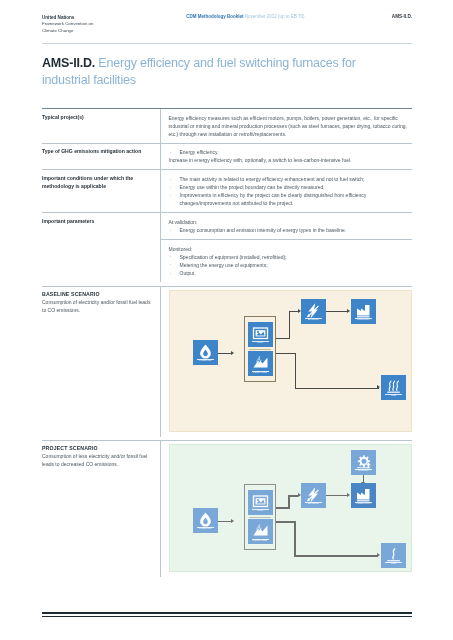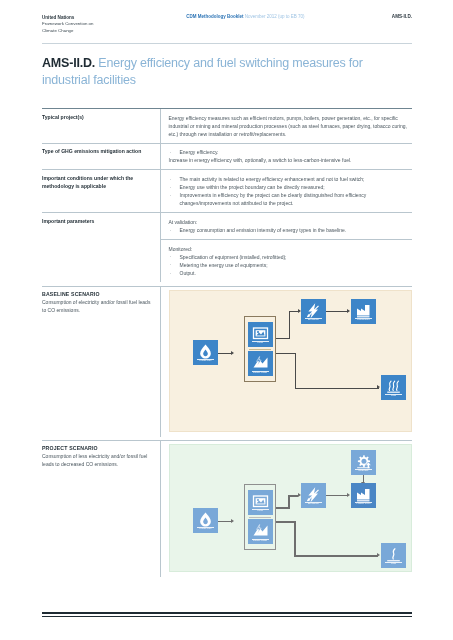--- a/index.html
+++ b/index.html
@@ -152,21 +152,21 @@
       <b>CDM Methodology Booklet</b>
       <span class="dim">November 2012 (up to EB 70)</span>
     </div>
     <div class="hdr-right">AMS-II.D.</div>
   </div>
   <div class="hdr-rule"></div>
 
   <div class="title-wrap">
     <div class="title-line">
       <span class="title-code">AMS-II.D.</span>
-      <span class="title-text">Energy efficiency and fuel switching measures for industrial facilities</span>
+      <span class="title-text">Energy efficiency and fuel switching furnaces for industrial facilities</span>
     </div>
   </div>
 
   <table class="tbl">
     <tbody>
         <tr>
       <td class="cell-label">Typical project(s)</td>
       <td class="cell-body">
         <span class="plain-line">Energy efficiency measures such as efficient motors, pumps, boilers, power generation, etc., for specific industrial or mining and mineral production processes (such as steel furnaces, paper drying, tobacco curing, etc.) through new installation or retrofit/replacements.</span>
       </td>

